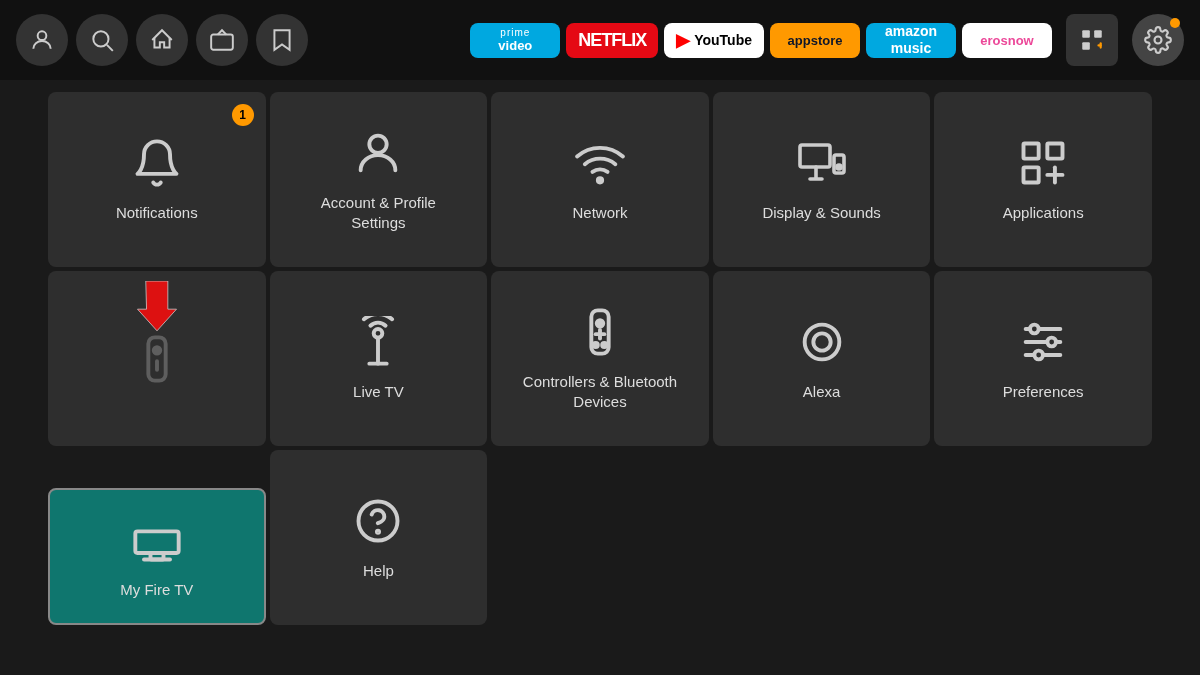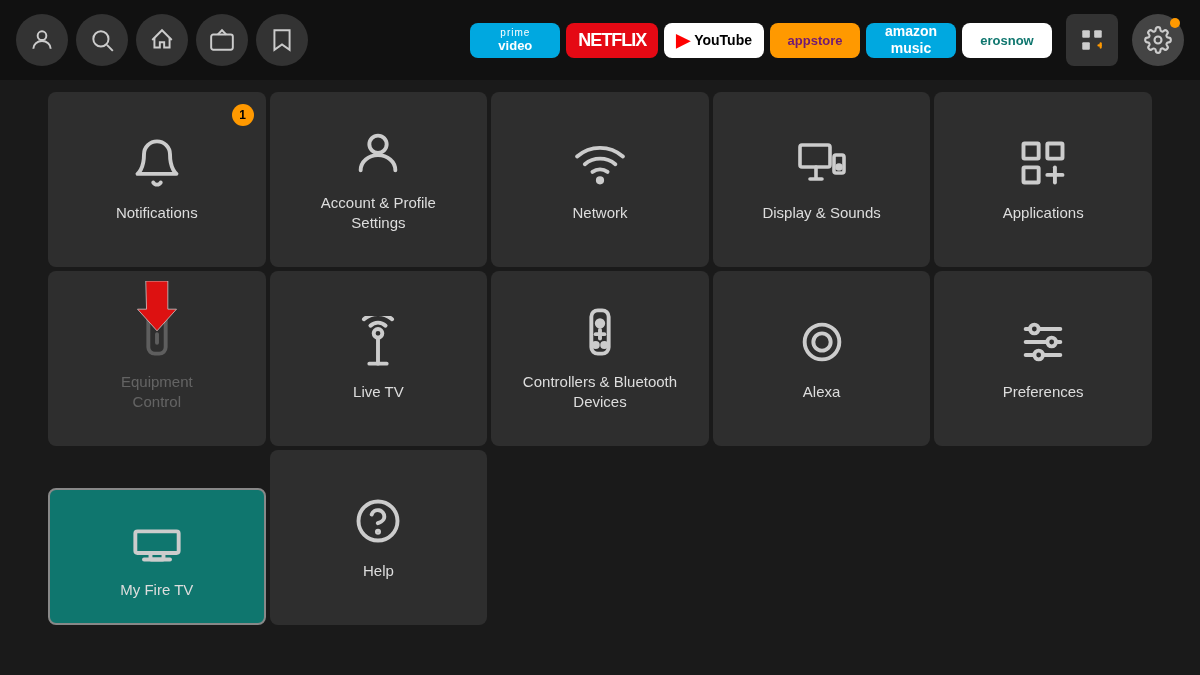--- a/index.html
+++ b/index.html
@@ -51,23 +51,23 @@
       font-size: 14px;
       min-width: 90px;
     }
     .app-prime { background: #00A8E0; color: #fff; flex-direction: column; }
     .app-prime .prime-top { font-size: 10px; font-weight: 300; letter-spacing: 1px; }
     .app-prime .prime-bot { font-size: 13px; font-weight: bold; }
     .app-netflix { background: #E50914; color: #fff; font-size: 18px; font-weight: 900; letter-spacing: -1px; }
     .app-youtube { background: #fff; color: #000; gap: 4px; }
     .app-youtube .yt-logo { color: #FF0000; font-size: 18px; font-weight: 900; }
     .app-youtube .yt-text { color: #000; font-size: 14px; font-weight: bold; }
-    .app-appstore { background: #FF9900; color: #701a75; font-size: 13px; padding-left: 12px; }
+    .app-appstore { background: #FF9900; color: #0f172a; font-size: 13px; padding-left: 12px; }
     .app-amazon-music { background: #00A8E0; color: #fff; font-size: 12px; text-align: center; }
-    .app-erosnow { background: #fff; color: #0f766e; font-size: 13px; font-weight: bold; }
+    .app-erosnow { background: #fff; color: #ec4899; font-size: 13px; font-weight: bold; }
     .app-grid-btn {
       width: 52px;
       height: 52px;
       border-radius: 8px;
       background: #333;
       display: flex;
       align-items: center;
       justify-content: center;
       cursor: pointer;
     }
@@ -292,21 +292,20 @@
       <div style="position:absolute;top:10px;left:50%;transform:translateX(-50%);pointer-events:none;z-index:10;">
         <svg width="90" height="120" viewBox="0 0 90 120">
           <polygon points="20,0 70,0 70,65 90,65 45,115 0,65 20,65" fill="#DD1111"></polygon>
         </svg>
       </div>
       <svg viewBox="0 0 24 24" style="opacity:0.3;">
         <rect x="8" y="2" width="8" height="20" rx="3"></rect>
         <circle cx="12" cy="8" r="1.5" fill="#ccc"></circle>
         <line x1="12" y1="13" x2="12" y2="17"></line>
       </svg>
-      <span class="grid-item-label" style="opacity:0.3;">Equipment<br>Control</span>
     </div>
 
     <div class="grid-item">
       <svg viewBox="0 0 24 24">
         <circle cx="12" cy="8" r="2"></circle>
         <path d="M8.5 4.5a5 5 0 0 1 7 0"></path>
         <path d="M5.5 1.5a10 10 0 0 1 13 0"></path>
         <line x1="12" y1="10" x2="12" y2="22"></line>
         <line x1="8" y1="22" x2="16" y2="22"></line>
       </svg>

